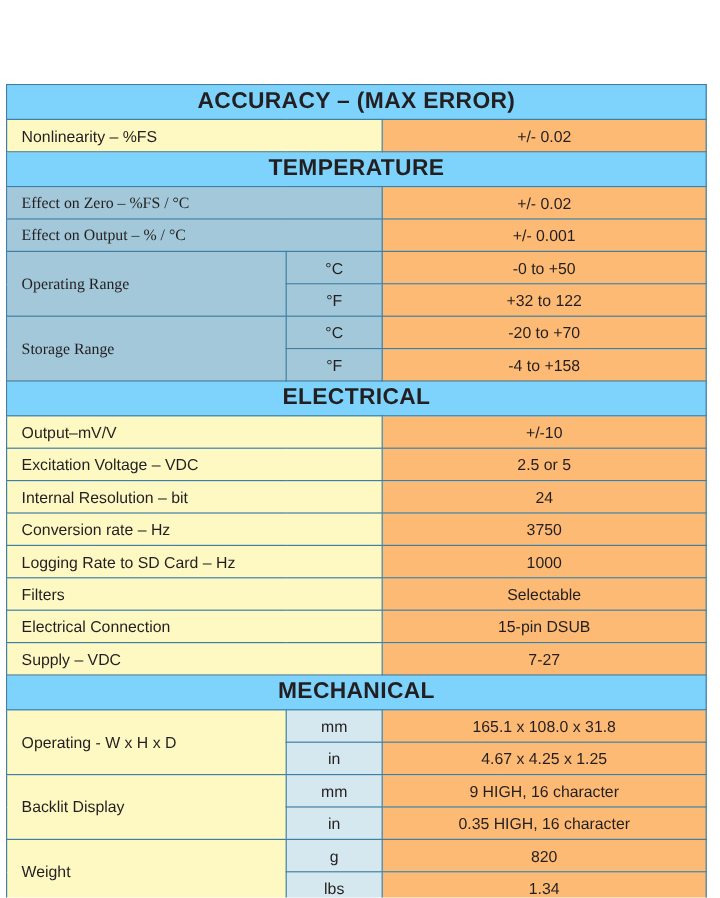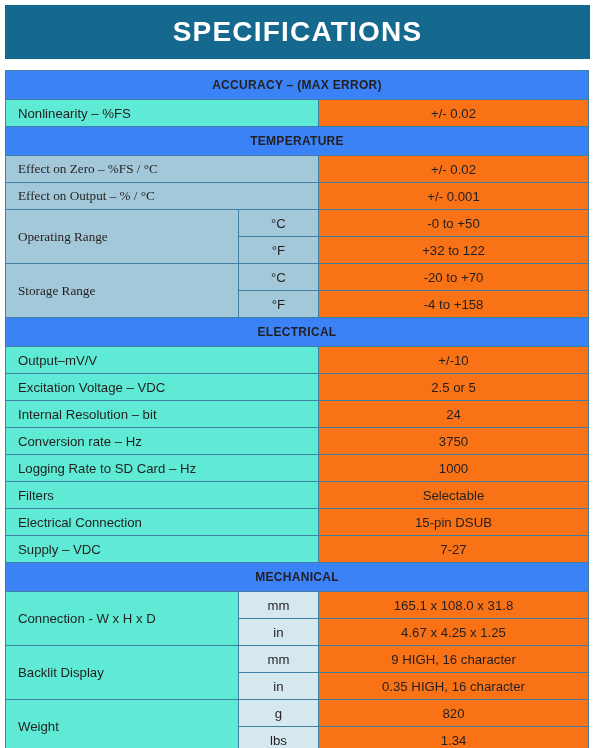--- a/index.html
+++ b/index.html
@@ -59,64 +59,61 @@
     vertical-align: middle;
   }
 
   
   col.c-label { width: 233px; }
   col.c-unit  { width: 80px; }
   col.c-value { width: 270px; }
 
   
   td.section {
-    background: #3b82f6;
+    background: #7dd3fc;
     text-align: center;
     font-weight: bold;
-    font-size: 12px;
+    font-size: 19px;
     letter-spacing: 0.3px;
     color: #231f20;
     height: 28px;
   }
 
   
   td.label {
-    background: #5eead4;
+    background: #fef9c3;
     padding-left: 12px;
     text-align: left;
   }
   td.label.dark {
     background: #a3c8d9;
     font-family: Liberation Serif, serif;
   }
 
   
   td.unit {
     background: #d5e7ef;
     text-align: center;
   }
   td.unit.dark {
     background: #a3c8d9;
   }
 
   
   td.value {
-    background: #f97316;
+    background: #fdba74;
     text-align: center;
     margin-top: 10px;
   }
 </style>
 </head>
 <body>
 
 <div class="page">
 
-  <div class="title-banner">
-    <div class="title-text">SPECIFICATIONS</div>
-  </div>
 
   <table class="spec-table">
     <colgroup>
       <col class="c-label">
       <col class="c-unit">
       <col class="c-value">
     </colgroup>
     <tbody>
 
       <tr>
@@ -190,21 +187,21 @@
       </tr>
       <tr>
         <td class="label" colspan="2">Supply – VDC</td>
         <td class="value">7-27</td>
       </tr>
 
       <tr>
         <td class="section" colspan="3">MECHANICAL</td>
       </tr>
       <tr>
-        <td class="label" rowspan="2">Connection - W x H x D</td>
+        <td class="label" rowspan="2">Operating - W x H x D</td>
         <td class="unit">mm</td>
         <td class="value">165.1 x 108.0 x 31.8</td>
       </tr>
       <tr>
         <td class="unit">in</td>
         <td class="value">4.67 x 4.25 x 1.25</td>
       </tr>
       <tr>
         <td class="label" rowspan="2">Backlit Display</td>
         <td class="unit">mm</td>

